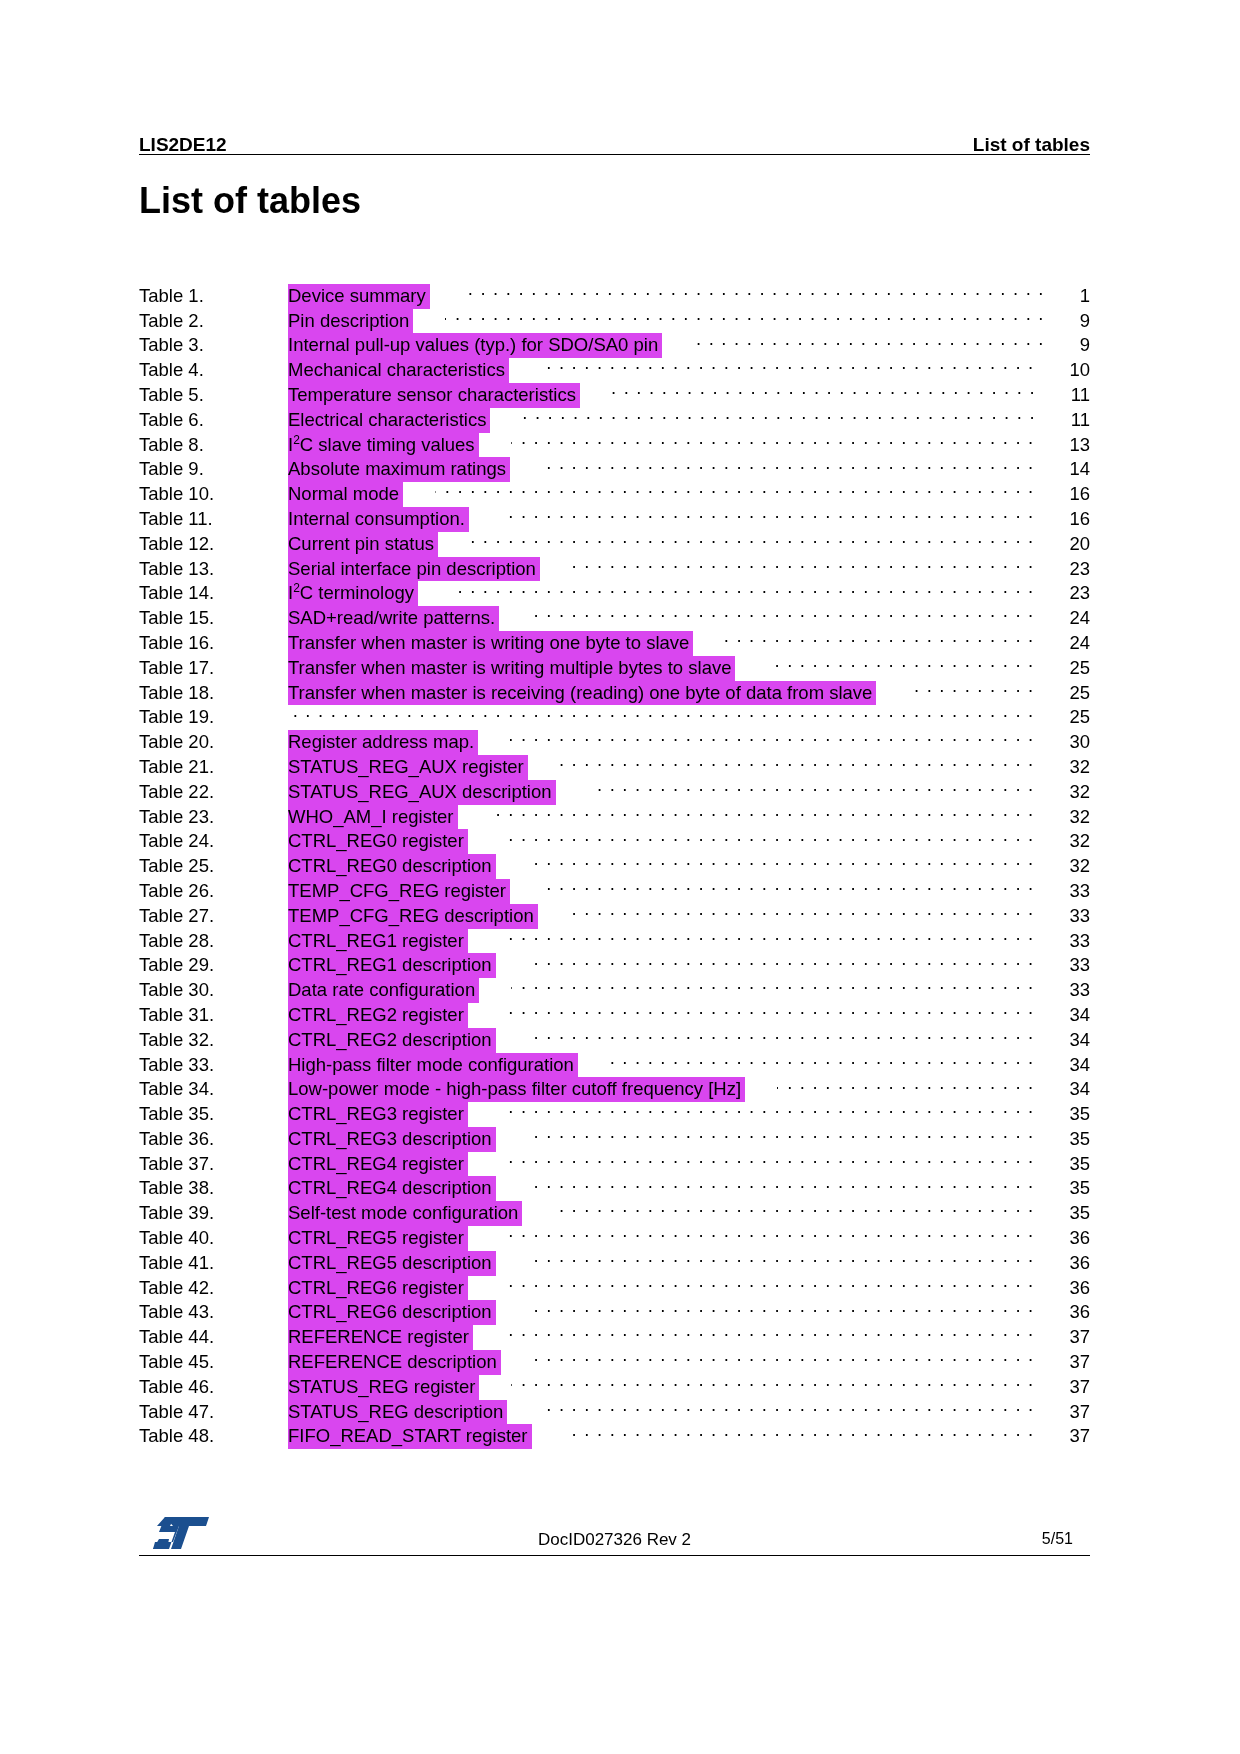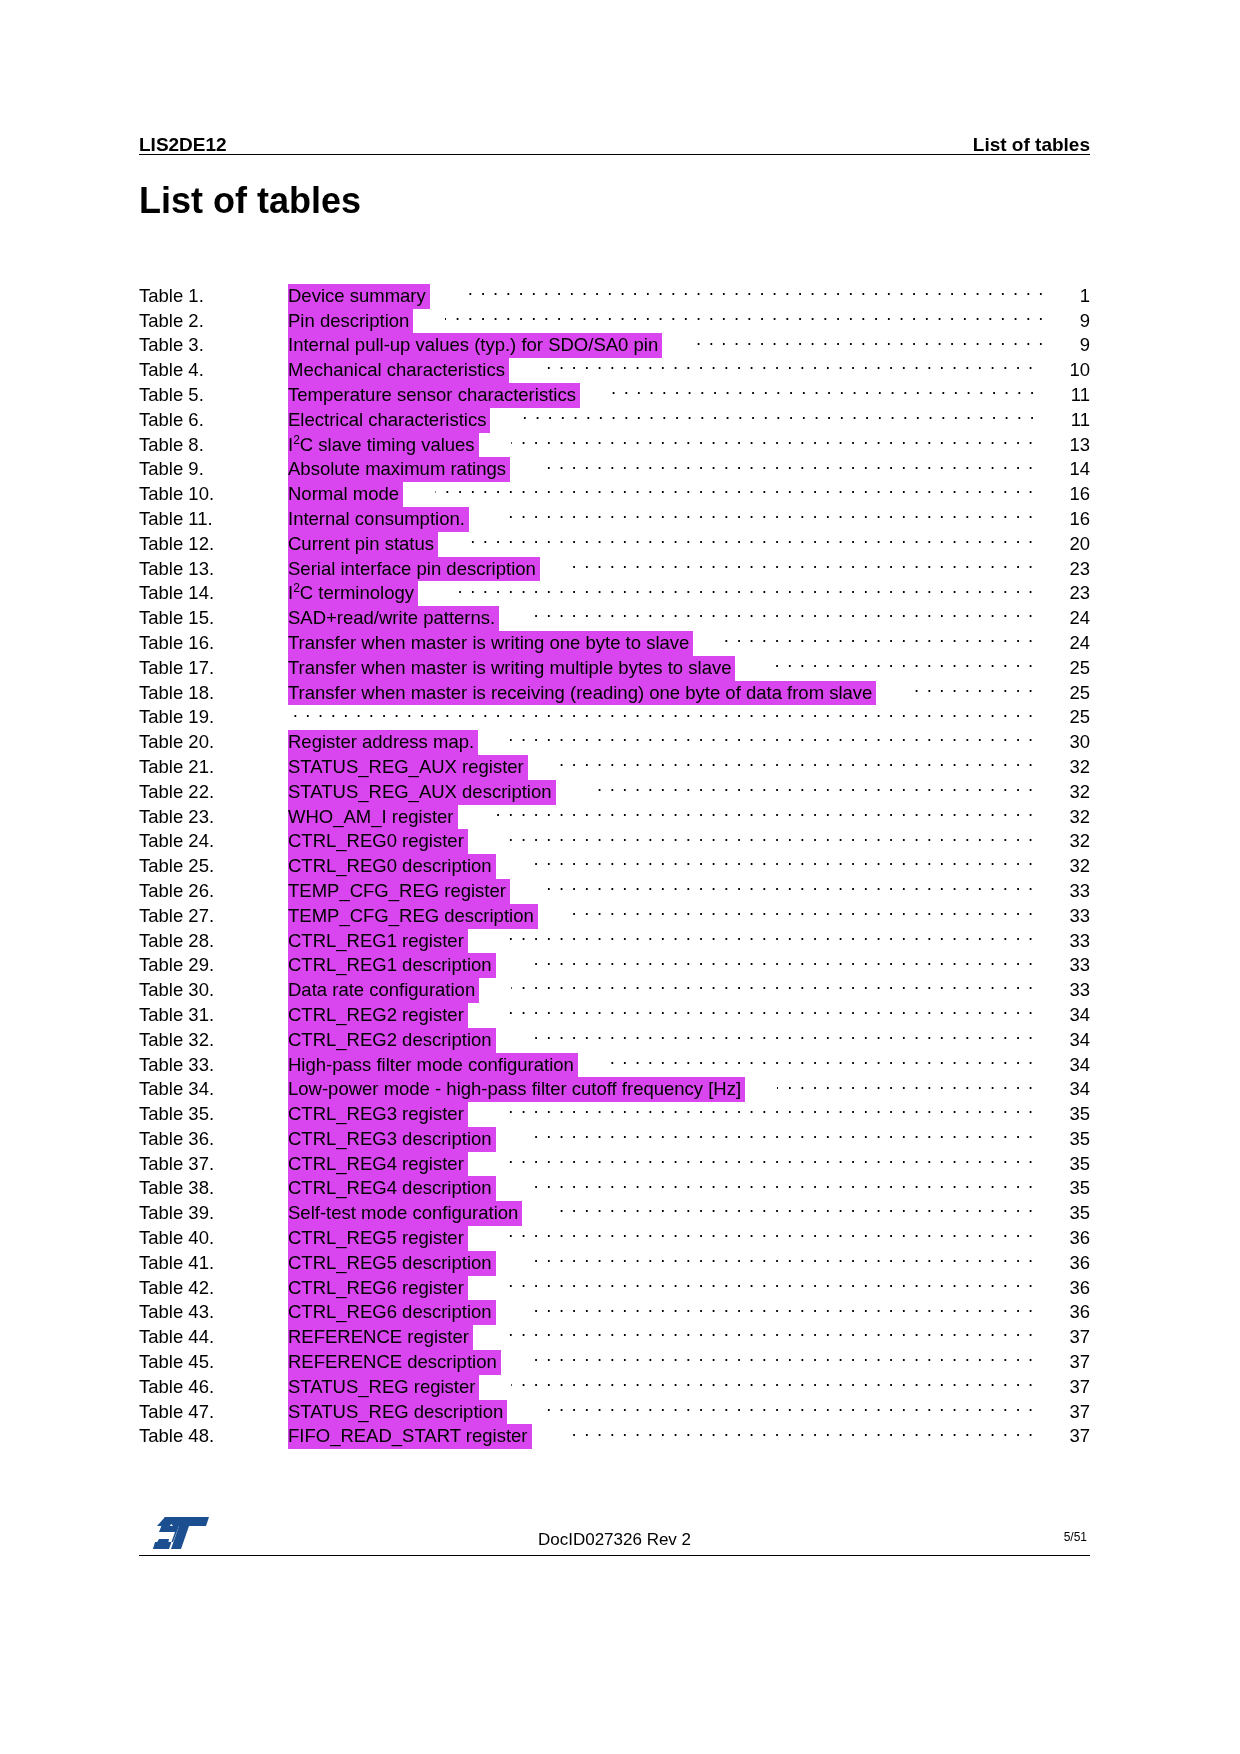--- a/index.html
+++ b/index.html
@@ -39,21 +39,21 @@
   }
   .toc-page { flex: 0 0 auto; padding-left: 3px; text-align: right; }
   .footer {
     position: absolute; left: 139px; right: 150px; top: 1513px; height: 42px;
     border-bottom: 1.5px solid #000;
   }
   .footer-logo { position: absolute; left: 12px; top: 2px; width: 60px; height: 36px; }
   .footer-center {
     position: absolute; left: 0; right: 0; text-align: center; top: 17px; font-size: 17px;
   }
-  .footer-right { position: absolute; right: 3px; top: 17px; font-size: 12px; }
+  .footer-right { position: absolute; right: 17px; top: 17px; font-size: 16px; }
 </style>
 </head>
 <body>
 
 <div class="header">
   <span class="header-left">LIS2DE12</span>
   <span class="header-right">List of tables</span>
 </div>
 
 <h1 class="page-title">List of tables</h1>

